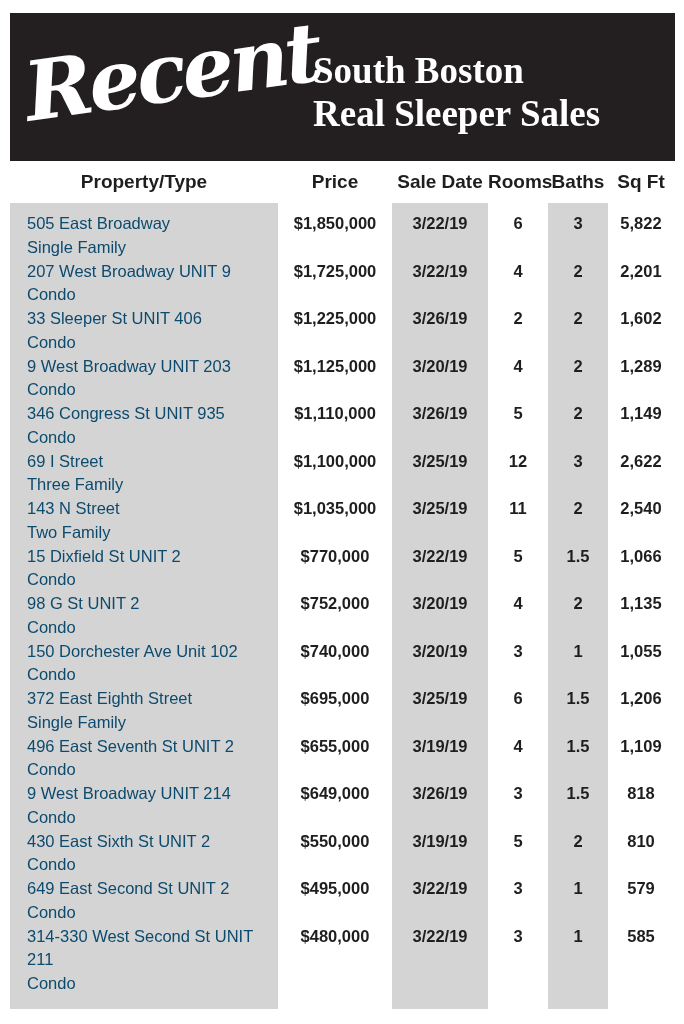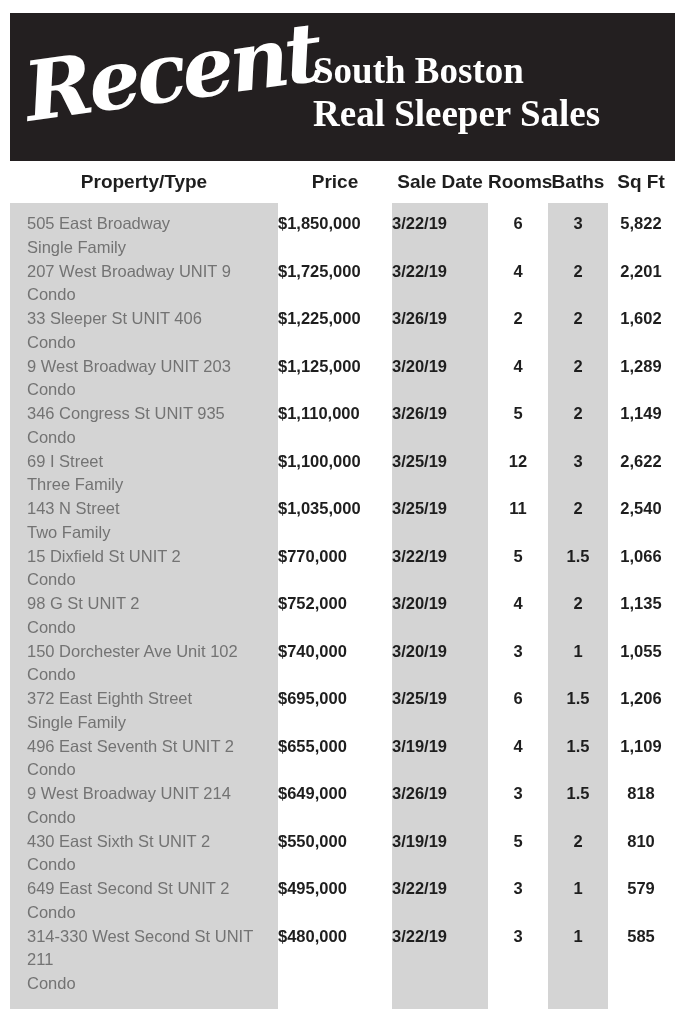--- a/index.html
+++ b/index.html
@@ -99,25 +99,25 @@
   .t-row { }
   .cell {
     font-size: 16.5px;
     line-height: 23.75px;
     color: #1e1e1e;
   }
   .c-prop {
     text-align: left;
     padding-left: 17px;
     padding-right: 12px;
-    color: #737373;
+    color: #0c4a6e;
     font-weight: normal;
   }
-  .c-price { text-align: left; font-weight: bold; }
-  .c-date  { font-weight: bold; }
+  .c-price { text-align: center; font-weight: bold; }
+  .c-date  { text-align: center; font-weight: bold; }
   .c-rooms { text-align: center; font-weight: bold; }
   .c-baths { text-align: center; font-weight: bold; }
   .c-sqft  { text-align: center; font-weight: bold; }
 </style>
 </head>
 <body>
 
 <div class="page">
 
   <header class="banner">

